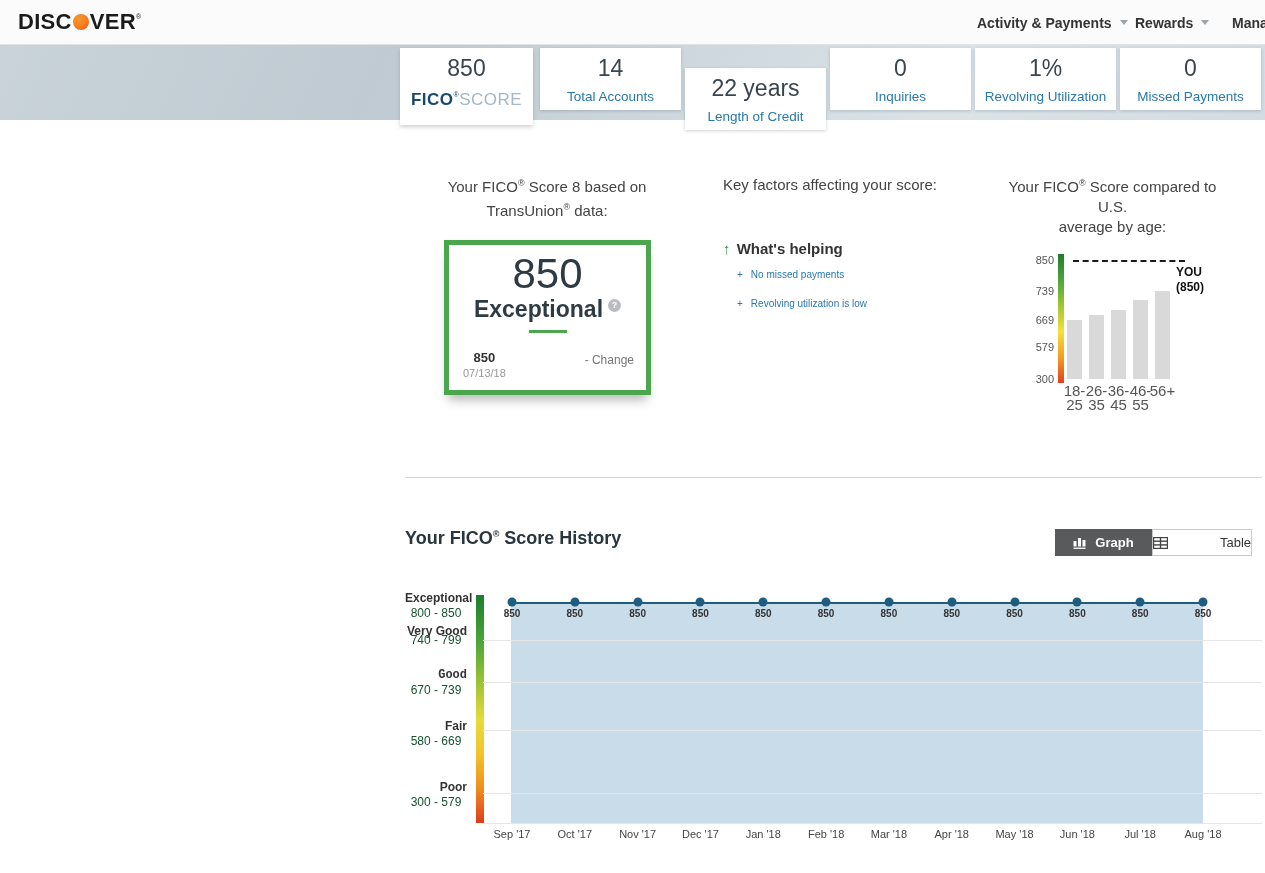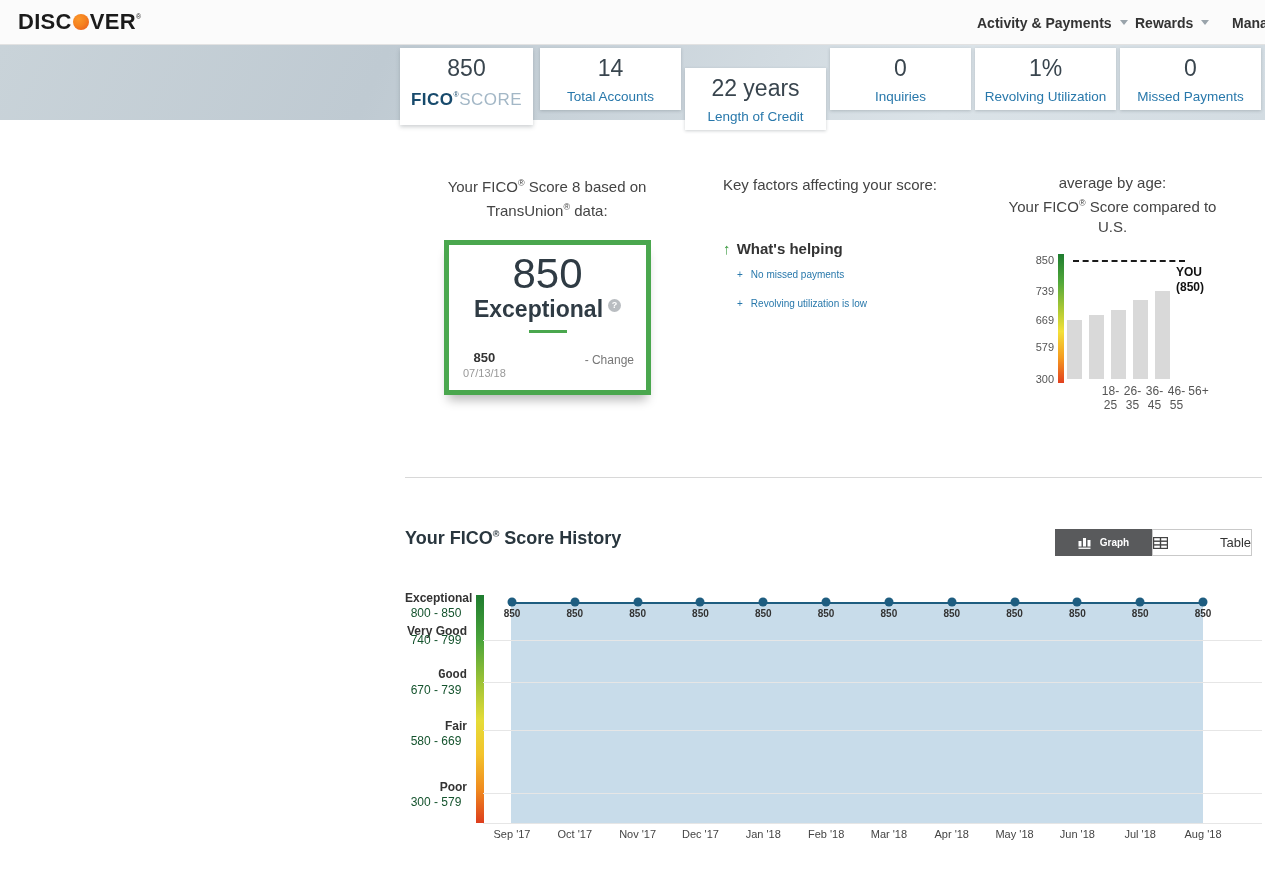--- a/index.html
+++ b/index.html
@@ -71,29 +71,29 @@
   #mini-grad { position:absolute; left:28px; top:4px; width:6px; height:129px;
                background:linear-gradient(180deg,#1e7c2f 0%,#52a83a 22%,#b5cc34 45%,
                #f3e13a 60%,#f59d20 80%,#e2401f 100%); }
   .mini-tick { position:absolute; width:24px; text-align:right; font-size:11px; color:#555; }
   .mini-bar { position:absolute; width:15px; background:#d9d9d9; }
   #you-dash { position:absolute; left:43px; top:10px; width:112px;
               border-top:2px dashed #1a1a1a; }
   #you-label { position:absolute; left:146px; top:15px; font-size:12px; font-weight:700;
                color:#111; line-height:15px; }
   .mini-cat { position:absolute; top:134px; width:26px; text-align:center;
-              font-size:12px; line-height:14px; color:#555;margin-left:36px; }
+              font-size:15px; line-height:14px; color:#555; }
 
   
   #divider { left:405px; top:477px; width:857px; height:1px; background:#d8d8d8; }
 
   
   #hist-title { left:405px; top:528px; font-size:18px; font-weight:700; color:#29363e; }
   #graph-btn { left:1055px; top:529px; width:97px; height:27px; background:#595a5c;
-               color:#fff; font-size:10px; font-weight:700; display:flex; align-items:center;
+               color:#fff; font-size:13px; font-weight:700; display:flex; align-items:center;
                justify-content:center; cursor:pointer; }
   #table-btn { left:1152px; top:529px; width:100px; height:27px; background:#fff;
                border:1px solid #c9c9c9; color:#333; font-size:13px; display:flex;
                align-items:center; justify-content:space-between; cursor:pointer; }
   #graph-btn svg, #table-btn svg { margin-right:7px; }
 
   #hist-chart { left:405px; top:585px; width:857px; height:275px; }
   .band-name { position:absolute; width:62px; text-align:right; font-size:12px;
                font-weight:700; color:#333; }
   .band-range { position:absolute; width:62px; text-align:center; font-size:12px; color:#14532d; }
@@ -161,22 +161,22 @@
   <div id="helping-row" class="abs">
     <span id="up-arrow">↑</span>
     <span id="helping-title">What's helping</span>
   </div>
   <div id="factor-links">
       <div class="factor-link" style="top: 269px;"><span class="plus">+</span><span>No missed payments</span></div>
       <div class="factor-link" style="top: 298px;"><span class="plus">+</span><span>Revolving utilization is low</span></div>
     </div>
 
   <div id="cmp-title" class="abs">
+    <div>Your FICO<sup class="reg">®</sup> Score compared to U.S.</div>
     <div>average by age:</div>
-    <div>Your FICO<sup class="reg">®</sup> Score compared to U.S.</div>
   </div>
   <div id="mini-chart" class="abs">
     <div id="mini-grad"></div>
     <div id="you-dash"></div>
     <div id="you-label">
       <div>YOU</div>
       <div>(850)</div>
     </div>
   <div class="mini-tick" style="left: 0px; top: 4px;">850</div>
       <div class="mini-tick" style="left: 0px; top: 35px;">739</div>

